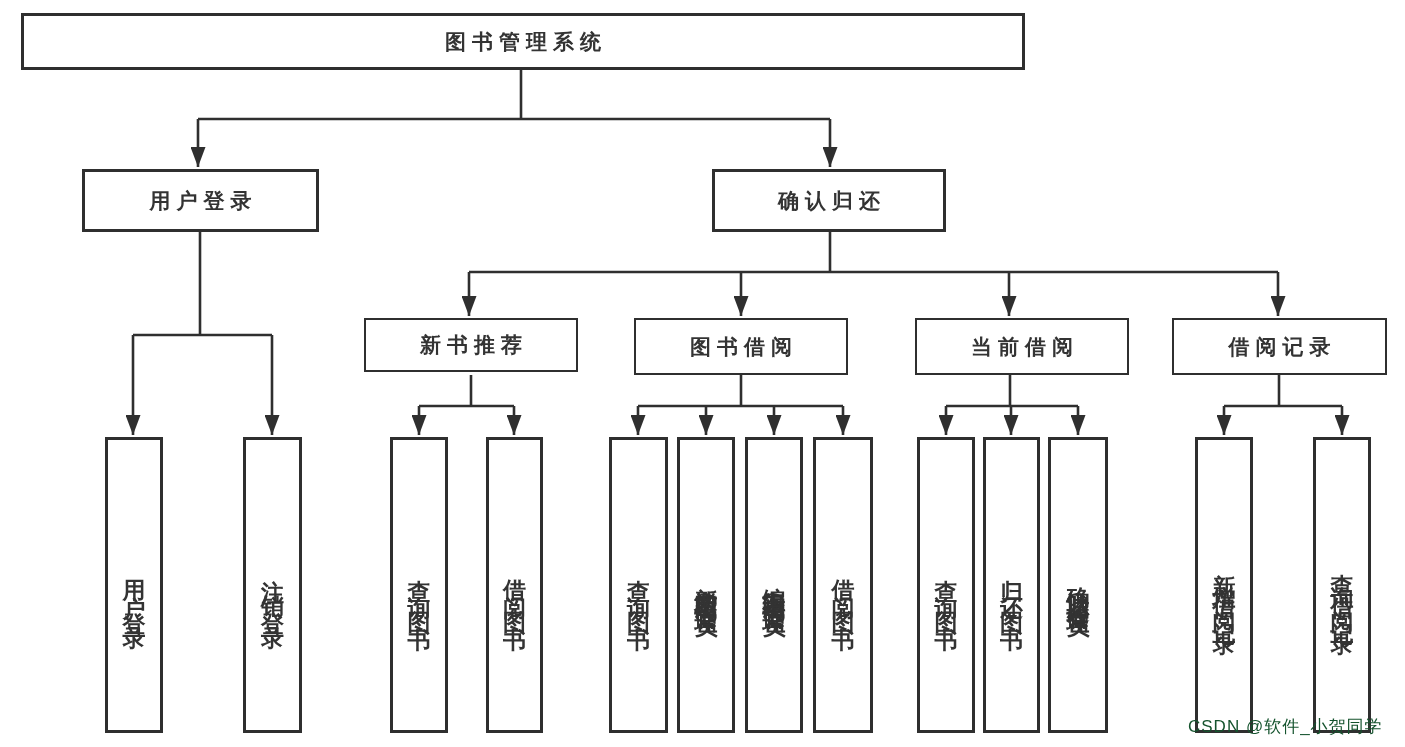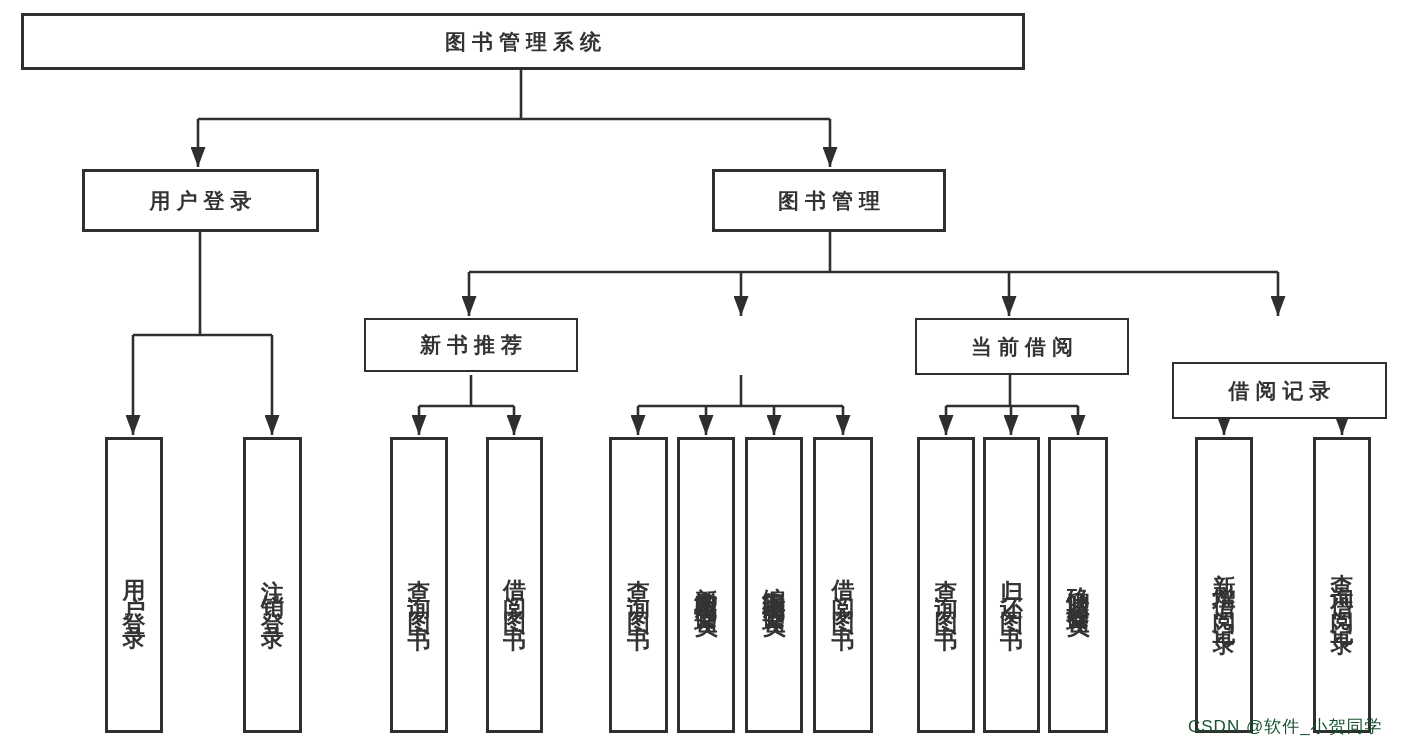--- a/index.html
+++ b/index.html
@@ -141,30 +141,33 @@
   </svg>
 
   <div class="node root" style="left:21px; top:13px; width:1004px; height:57px;">
     <span class="hlabel">图书管理系统</span>
   </div>
 
   <div class="node lv2" style="left:82px; top:169px; width:237px; height:63px;">
     <span class="hlabel">用户登录</span>
   </div>
   <div class="node lv2" style="left:712px; top:169px; width:234px; height:63px;">
-    <span class="hlabel">图书管理</span>
+    <span class="hlabel">确认归还</span>
   </div>
 
   <div class="node lv3" style="left:364px; top:318px; width:214px; height:54px;">
     <span class="hlabel">新书推荐</span>
   </div>
+  <div class="node lv3" style="left:634px; top:318px; width:214px; height:57px;">
+    <span class="hlabel">图书借阅</span>
+  </div>
   <div class="node lv3" style="left:903px; top:318px; width:214px; height:57px;margin-left:12px;">
     <span class="hlabel">当前借阅</span>
   </div>
-  <div class="node lv3" style="left:1172px; top:318px; width:215px; height:57px;margin-top:44px;">
+  <div class="node lv3" style="left:1172px; top:318px; width:215px; height:57px;">
     <span class="hlabel">借阅记录</span>
   </div>
 
   <div class="node leaf" style="left:105px; top:437px; width:58px; height:296px;">
     <span class="vlabel">用户登录</span>
   </div>
   <div class="node leaf" style="left:243px; top:437px; width:59px; height:296px;">
     <span class="vlabel">注销登录</span>
   </div>
 

